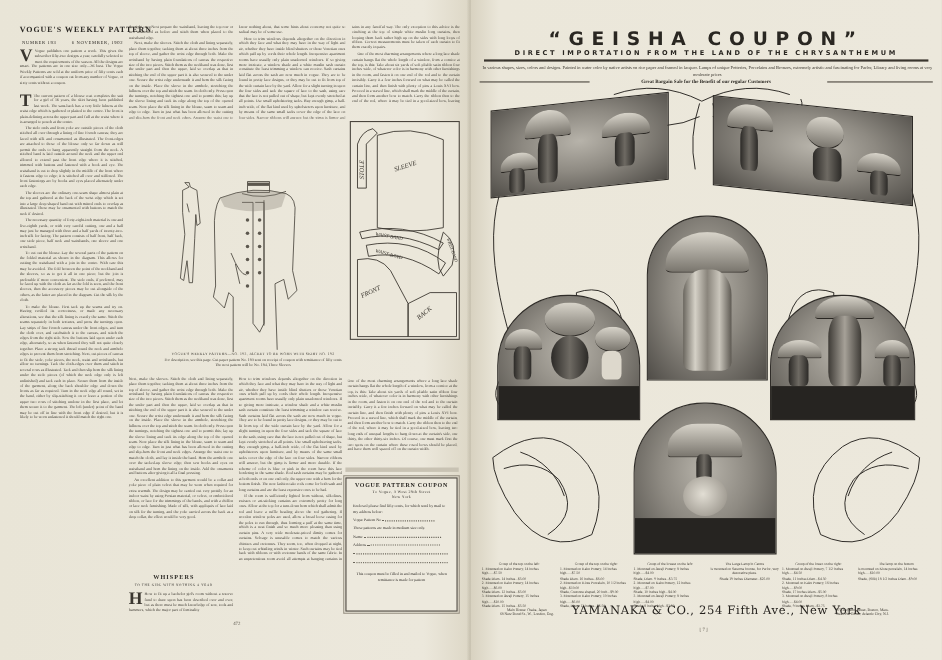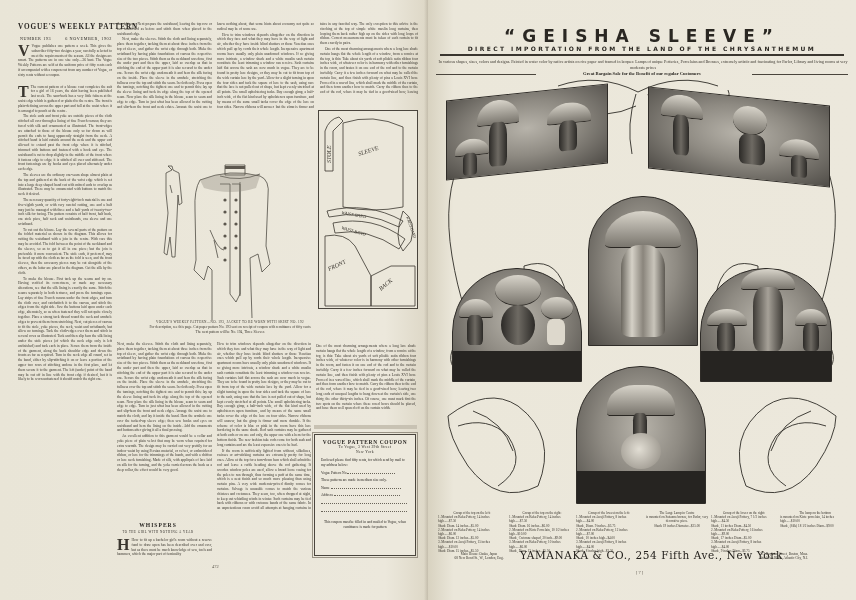--- a/index.html
+++ b/index.html
@@ -184,21 +184,21 @@
     <div class="note">This coupon must be filled in and mailed to Vogue, when remittance is made for pattern</div>
   </div>
 
   <div class="page-num" style="left:212px;top:564px;">472</div>
 </div>
 
 <div class="gutter"></div>
 
 <div class="page right-page"></div>
 
-<div class="geisha-title">“GEISHA SLEEVE”</div>
+<div class="geisha-title">“GEISHA COUPON”</div>
 <div class="geisha-sub">DIRECT IMPORTATION FROM THE LAND OF THE CHRYSANTHEMUM</div>
 <div class="rule-thick"></div>
 <div class="intro">In various shapes, sizes, colors and designs. Painted in water color by native artists on rice paper and framed in lacquer. Lamps of unique Potteries, Porcelains and Bronzes, extremely artistic and fascinating for Parlor, Library and living rooms at very moderate prices</div>
 <div class="sale-rule" style="left:436px;width:100px;"></div>
 <div class="sale-rule" style="left:752px;width:96px;"></div>
 <div class="sale">Great Bargain Sale for the Benefit of our regular Customers</div>
 
 <svg class="ornament" style="left:428px;top:76px;" width="428" height="430" viewBox="0 0 428 430">
   <g fill="none" stroke="#2f2c27" stroke-width="0.9">
     <path d="M130 10 q40 -14 80 6 q40 -20 80 -6"></path>

